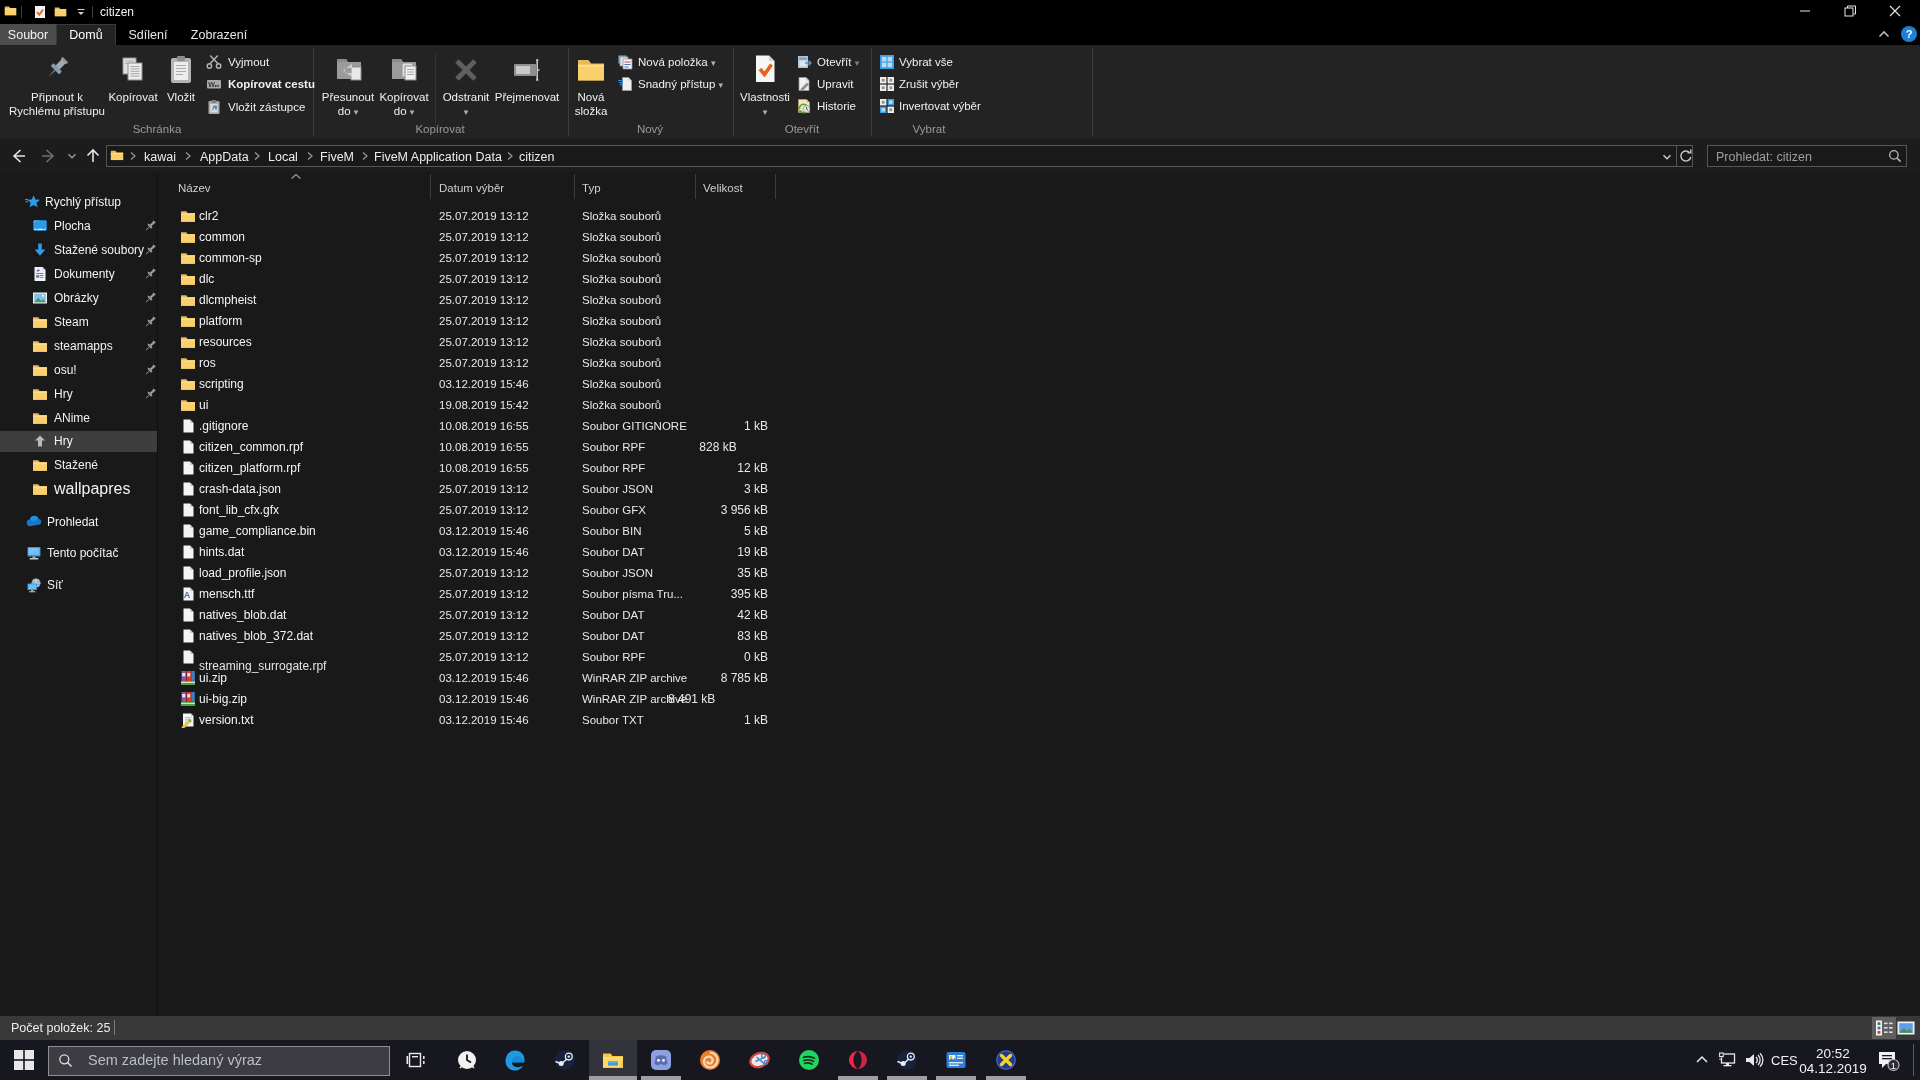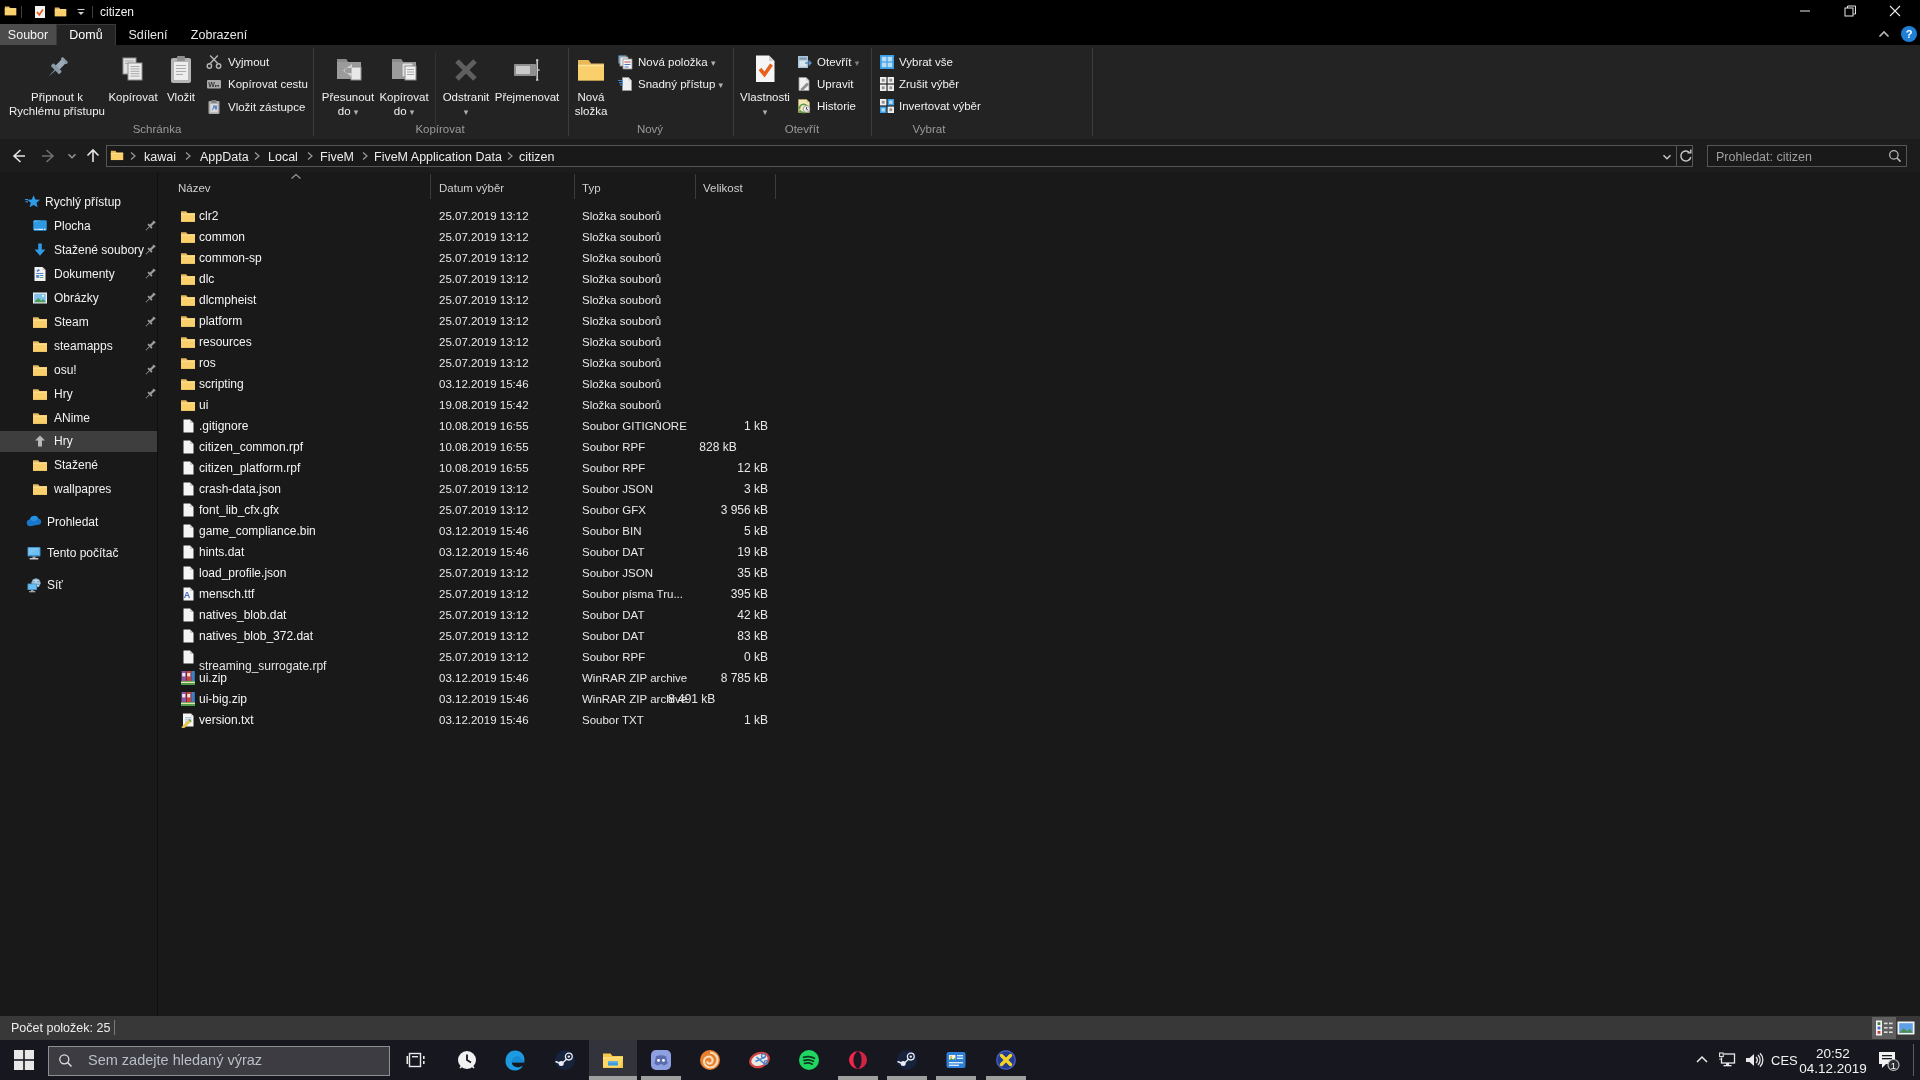--- a/index.html
+++ b/index.html
@@ -98,21 +98,21 @@
         <circle cx="3.4" cy="12" r="2.2" fill="none" stroke="#b5b5b5" stroke-width="1.4"></circle>
         <circle cx="12.6" cy="12" r="2.2" fill="none" stroke="#b5b5b5" stroke-width="1.4"></circle>
       </svg></div>
     <div class="abs txt" style="left:228px;top:55px;">Vyjmout</div>
     <div class="abs" style="left:206px;top:76px;line-height:0"><svg width="16" height="16" viewBox="0 0 16 16" style="">
         <rect x="1" y="4" width="14" height="8.5" rx="1" fill="#a9a9a9"></rect>
         <text x="2.2" y="10.8" font-size="7" font-weight="bold" fill="#3a3a3a" font-family="Liberation Sans">W.</text>
         <rect x="9" y="9" width="1.6" height="1.6" fill="#3a3a3a"></rect>
         <rect x="11.4" y="9" width="1.6" height="1.6" fill="#3a3a3a"></rect>
       </svg></div>
-    <div class="abs txt" style="left:228px;top:77px;">Kopírovat cestu</div>
+    <div class="abs txt" style="left:228px;top:77px;font-weight:bold;">Kopírovat cestu</div>
     <div class="abs" style="left:206px;top:99px;line-height:0"><svg width="16" height="16" viewBox="0 0 16 16" style="">
         <rect x="2.5" y="2" width="11" height="13" rx="1.2" fill="#a9a9a9"></rect>
         <rect x="5.5" y="1" width="5" height="3" rx="0.8" fill="#7f7f7f"></rect>
         <rect x="4.2" y="4.8" width="7.6" height="8.6" fill="#d9d9d9"></rect>
         <path d="M6 11.5 l3.5 -3.5 v2 h2 v-4 h-4 v2 z" fill="#5f86c9" transform="translate(-0.5 0.5)"></path>
       </svg></div>
     <div class="abs txt" style="left:228px;top:100px;">Vložit zástupce</div>
     <div class="abs txtc" style="left:7px;top:122px;width:300px;color:#9a9a9a">Schránka</div>
     <div class="abs" style="left:333px;top:53px;line-height:0"><svg width="32" height="32" viewBox="0 0 32 32" style="">
         <path d="M4 6 h9 l2 3 h13 v17 H4 z" fill="#9b9b9b"></path>
@@ -425,21 +425,21 @@
         <path d="M1 3.2 h5.2 l1.4 1.8 H15 v8.8 H1 z" fill="#e9b858"></path>
         <path d="M1 5.6 h14 v8.2 H1 z" fill="#f9d06b"></path>
         <path d="M1 5.6 h14 v1 H1 z" fill="#fbe49a"></path>
       </svg></div>
     <div class="abs txt" style="left:54px;top:458px;font-size:12px;color:#f2f2f2">Stažené</div>
     <div class="abs" style="left:32px;top:481px;line-height:0"><svg width="16" height="16" viewBox="0 0 16 16" style="width:16px;height:16px">
         <path d="M1 3.2 h5.2 l1.4 1.8 H15 v8.8 H1 z" fill="#e9b858"></path>
         <path d="M1 5.6 h14 v8.2 H1 z" fill="#f9d06b"></path>
         <path d="M1 5.6 h14 v1 H1 z" fill="#fbe49a"></path>
       </svg></div>
-    <div class="abs txt" style="left:54px;top:482px;font-size:12px;color:#f2f2f2">wallpapres</div>
+    <div class="abs txt" style="left:54px;top:482px;font-size:16px;color:#f2f2f2">wallpapres</div>
     <div class="abs" style="left:26px;top:514px;line-height:0"><svg width="16" height="16" viewBox="0 0 16 16" style="">
         <path d="M4.2 12.2 a3.3 3.3 0 0 1 -.3 -6.6 a4.4 4.4 0 0 1 8.5 -.8 a3 3 0 0 1 -.5 6 z" fill="#1976c8"></path>
         <path d="M3.9 5.6 a4.4 4.4 0 0 1 8.5 -.8 l-4.5 3 z" fill="#2390e0"></path>
       </svg></div>
     <div class="abs txt" style="left:47px;top:515px;font-size:12px;color:#f2f2f2">Prohledat</div>
     <div class="abs" style="left:26px;top:545px;line-height:0"><svg width="16" height="16" viewBox="0 0 16 16" style="">
         <rect x="1.5" y="2" width="13" height="9.5" rx="0.8" fill="#3e8fc9"></rect>
         <rect x="2.4" y="2.9" width="11.2" height="7.2" fill="#6cbdf0"></rect>
         <path d="M2.4 10.1 L13.6 2.9 h-11.2 z" fill="#8ccdf4" opacity="0.5"></path>
         <rect x="6.5" y="11.5" width="3" height="1.6" fill="#a9a9a9"></rect>

